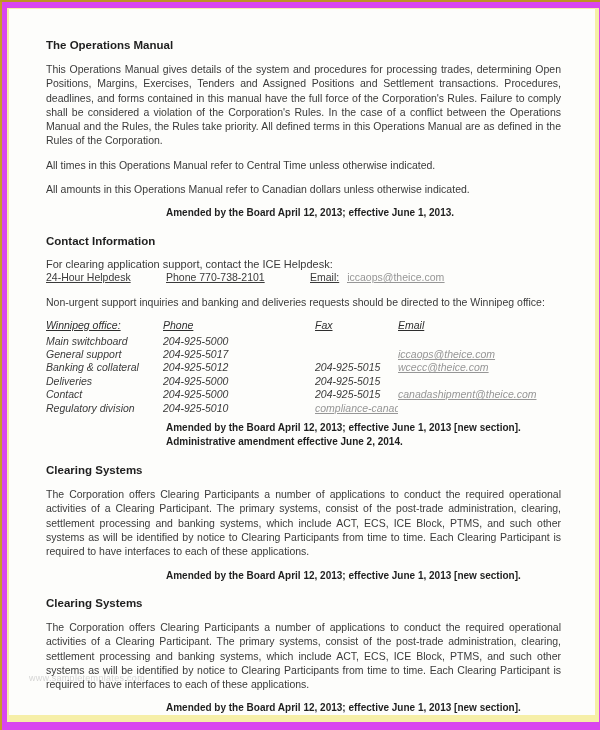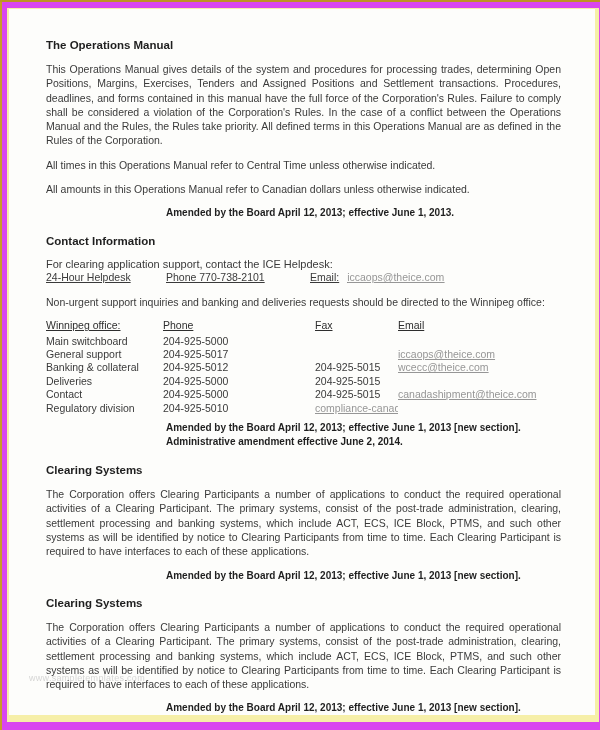--- a/index.html
+++ b/index.html
@@ -67,21 +67,21 @@
     grid-template-columns: 117px 152px 83px 1fr;
     font-size: 10.5px;
     line-height: 13.4px;
     margin: 10px 0 6px 0;
   }
   .ctable .th {
     text-decoration: underline;
     color: #2e2e2e;
     padding-bottom: 2px;
   }
-  .ctable .cell { white-space: nowrap; overflow: hidden; }
+  .ctable .cell { white-space: nowrap; overflow: hidden; font-style: italic; }
   .watermark {
     position: absolute;
     left: 20px; bottom: 32px;
     font-size: 9px;
     color: rgba(150,150,150,0.38);
     filter: blur(0.4px);
     letter-spacing: 0.3px;
   }
 </style>
 </head>

